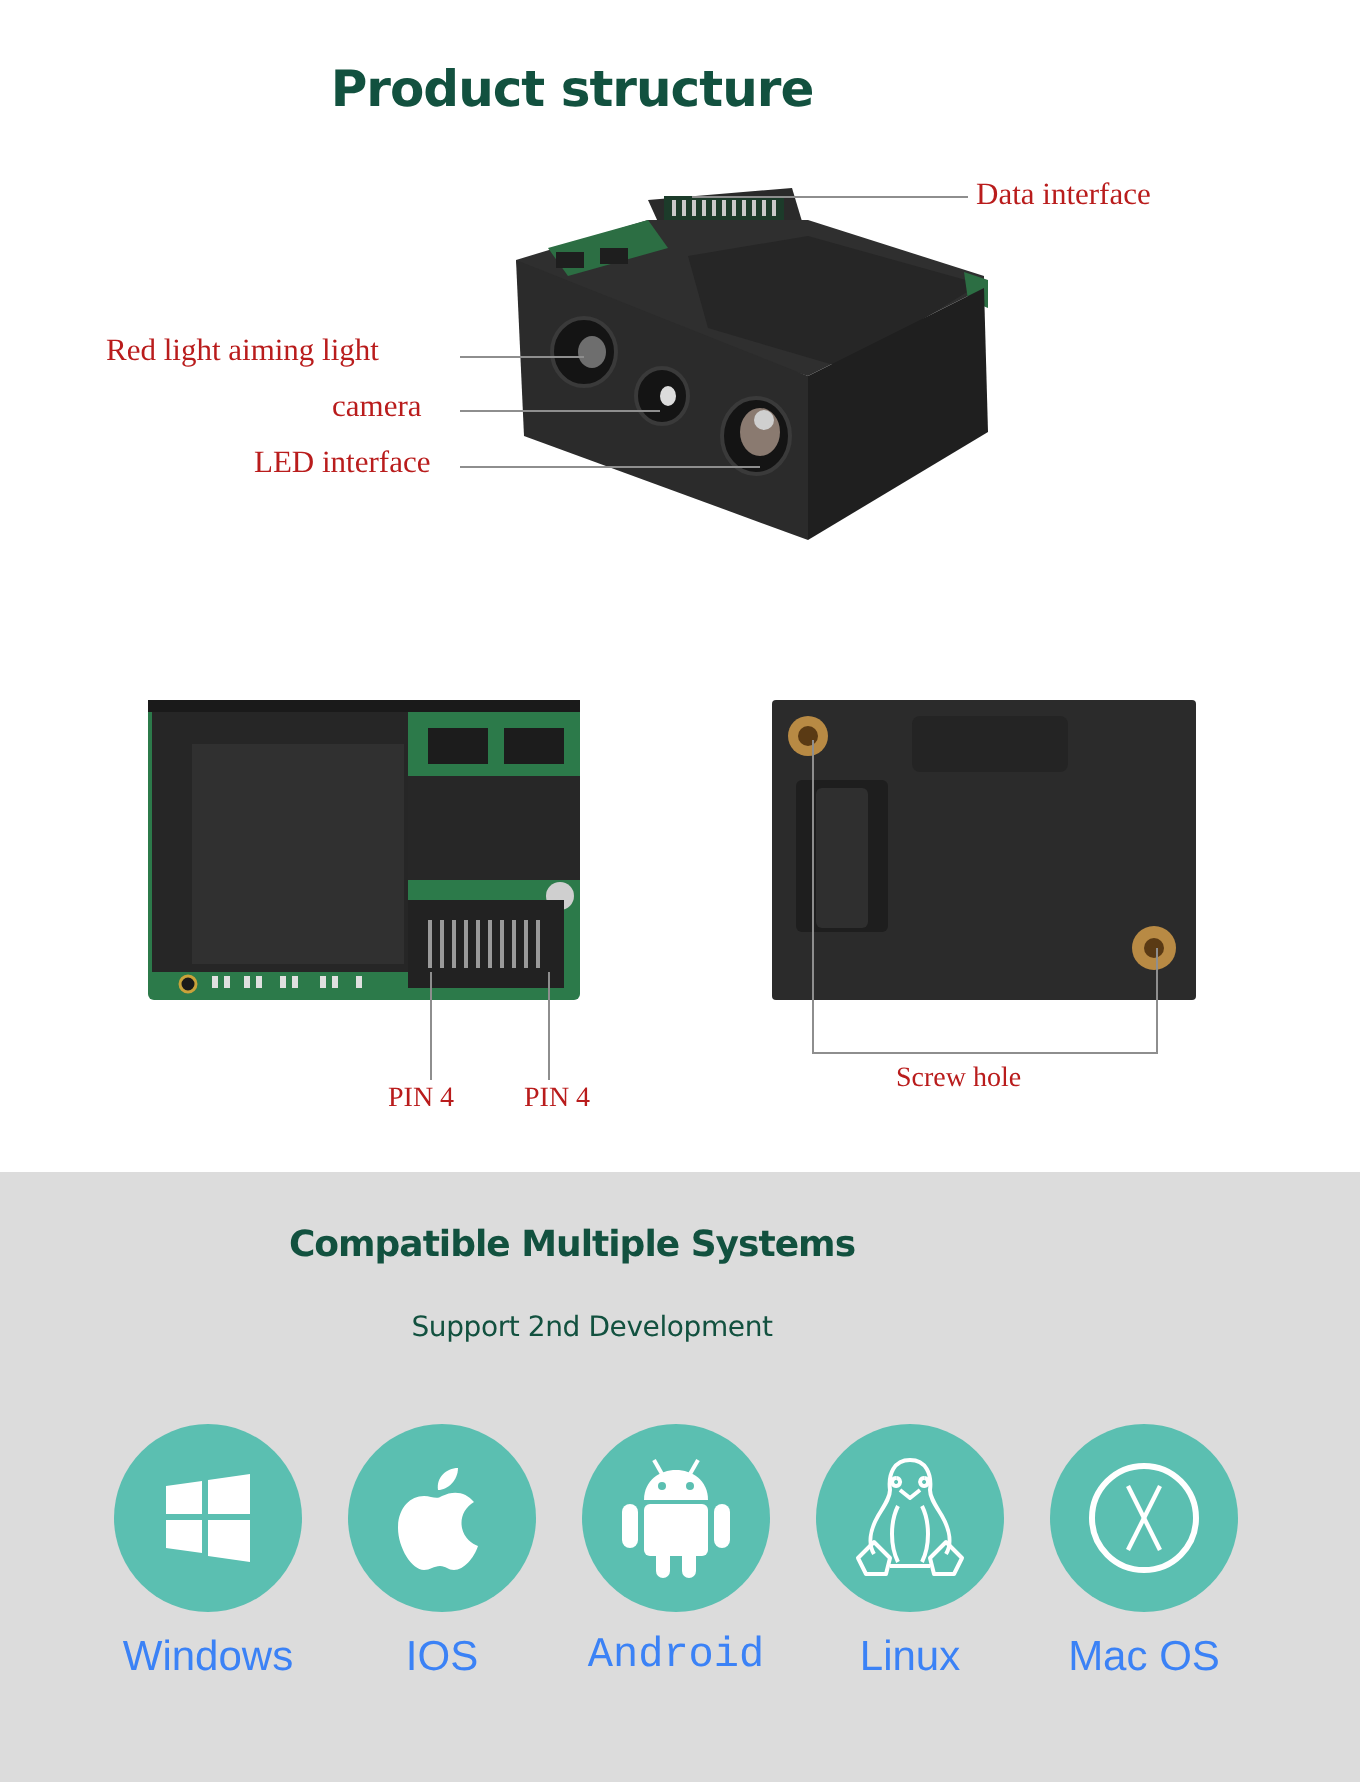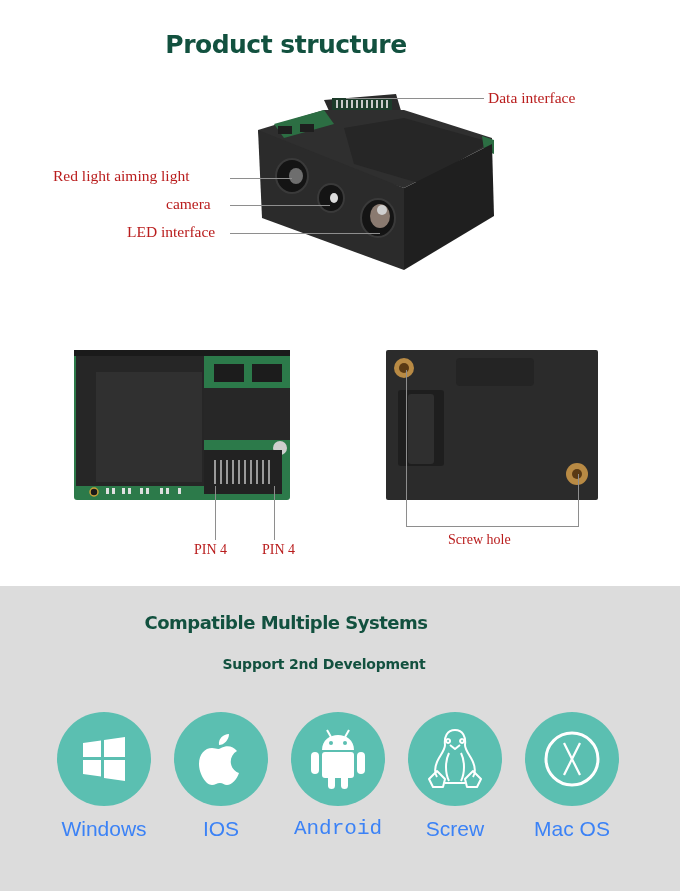--- a/index.html
+++ b/index.html
@@ -25,23 +25,22 @@
     .module { position: absolute; left: 254px; top: 88px; width: 246px; height: 182px; }
 
     
     .gray {
       position: absolute; left: 0; top: 586px; width: 680px; height: 305px;
       background: #dcdcdc;
     }
     .t2 { top: 612px; font-size: 18px; }
     .sub {
       position: absolute; left: 0; top: 656px; width: 592px; text-align: center;
-      font-family: "DejaVu Sans", sans-serif; font-weight: bold; font-size: 14px; color: #12513f;
+      font-family: "DejaVu Sans", sans-serif; font-weight: normal; font-size: 14px; color: #12513f;
       letter-spacing: -0.2px;
-      margin-left: 28px;
     }
     .os {
       position: absolute; top: 712px; width: 94px; height: 94px; border-radius: 50%;
       background: #5bbfb1;
       display: flex; align-items: center; justify-content: center;
     }
     .os-label {
       position: absolute; top: 817px; width: 130px; text-align: center;
       font-size: 21px; color: #3b82f6; font-family: "Liberation Sans", sans-serif;
     }
@@ -201,21 +200,21 @@
       <path d="M30 3 C22 3 19 10 20 18 C20 22 17 26 14 31 C10 38 9 45 12 50 M30 3 C38 3 41 10 40 18 C40 22 43 26 46 31 C50 38 51 45 48 50"></path>
       <path d="M23 12 a2 2 0 1 0 0.1 0 M37 12 a2 2 0 1 0 0.1 0"></path>
       <path d="M25 18 L30 22 L35 18"></path>
       <path d="M24 26 C20 34 20 46 24 54 M36 26 C40 34 40 46 36 54"></path>
       <path d="M4 52 L12 44 L20 52 L18 60 L8 60 Z"></path>
       <path d="M56 52 L48 44 L40 52 L42 60 L52 60 Z"></path>
       <path d="M20 56 L40 56"></path>
     </g>
   </svg>
 </div>
-<div class="os-label" style="left:390px;">Screw</div>
+<div class="os-label" style="left:390px;">Linux</div>
 
 <div class="os" style="left:525px;">
   <svg width="60" height="60" viewBox="0 0 60 60">
     <circle cx="30" cy="30" r="26" fill="none" stroke="#fff" stroke-width="3"></circle>
     <line x1="22" y1="14" x2="38" y2="46" stroke="#fff" stroke-width="2.2"></line>
     <line x1="38" y1="14" x2="22" y2="46" stroke="#fff" stroke-width="2.2"></line>
   </svg>
 </div>
 <div class="os-label" style="left:507px;">Mac OS</div>
 

